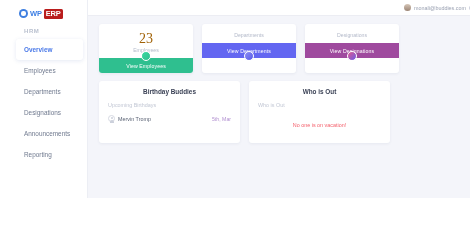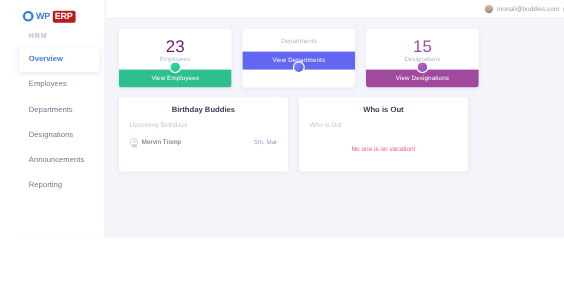--- a/index.html
+++ b/index.html
@@ -318,34 +318,33 @@
       <span class="user-email">monali@buddies.com</span>
       <span class="chev"></span>
     </div>
 
     <div class="content">
 
 
       <div class="stat-row">
 
         <div class="stat-card">
-          <div class="stat-number" style="color: #701a75;">23</div>
+          <div class="stat-number" style="color: #a16207; font-family: Liberation Serif, serif;">23</div>
           <div class="stat-label">Employees</div>
           <div class="stat-dot" style="background: linear-gradient(135deg, rgb(56, 217, 160) 0%, rgb(47, 191, 143) 100%);"></div>
           <div class="stat-btn" style="background: rgb(47, 191, 143);">View Employees</div>
         </div>
 
         <div class="stat-card">
           <div class="stat-label">Departments</div>
           <div class="stat-dot" style="background: linear-gradient(135deg, rgb(138, 140, 245) 0%, rgb(90, 92, 232) 100%);"></div>
           <div class="stat-btn" style="background: rgb(99, 102, 241);">View Departments</div>
         </div>
 
         <div class="stat-card">
-          <div class="stat-number" style="color: rgb(159, 74, 158);">15</div>
           <div class="stat-label">Designations</div>
           <div class="stat-dot" style="background: linear-gradient(135deg, rgb(224, 86, 143) 0%, rgb(107, 92, 232) 100%);"></div>
           <div class="stat-btn" style="background: rgb(159, 74, 158);">View Designations</div>
         </div>
 
       </div>
 
       <div class="panel-row">
 
         <div class="panel birthday">

